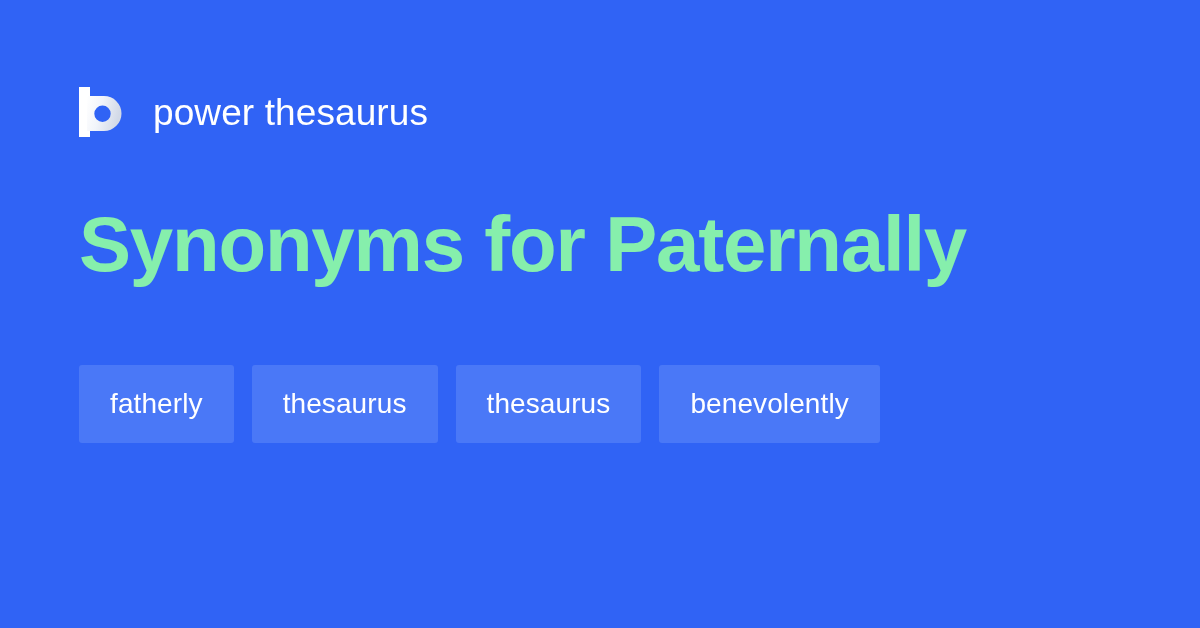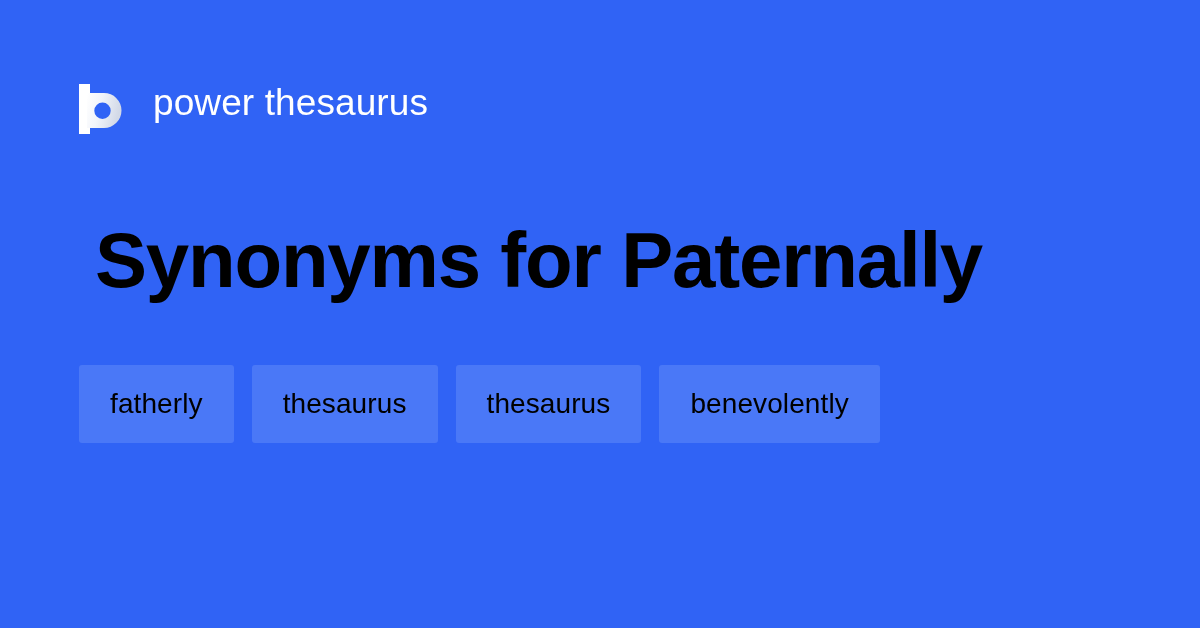--- a/index.html
+++ b/index.html
@@ -24,20 +24,21 @@
     background: #3063f5;
     box-sizing: border-box;
   }
 
   
   .brand {
     position: absolute;
     left: 79px;
     top: 84px;
     display: flex;
+    align-items: center;
     height: 56px;
   }
 
   .brand-mark {
     width: 46px;
     height: 50px;
     flex: 0 0 auto;
     display: block;
   }
 
@@ -49,26 +50,26 @@
     letter-spacing: 0.1px;
     color: #ffffff;
     white-space: nowrap;
   }
 
   
   .headline {
     position: absolute;
     left: 79px;
     top: 196px;
-    margin: 16px;
+    margin: 0;
     font-size: 78px;
     line-height: 96px;
     font-weight: 700;
     letter-spacing: -1.2px;
-    color: #000000;
+    color: #86efac;
     white-space: nowrap;
   }
 
   
   .chips {
     position: absolute;
     left: 79px;
     top: 365px;
     width: 1042px;
     display: flex;
@@ -79,21 +80,21 @@
 
   .chip {
     box-sizing: border-box;
     height: 78px;
     padding: 0 31px;
     display: flex;
     align-items: center;
     justify-content: center;
     background: #4a78f7;
     border-radius: 3px;
-    color: #000000;
+    color: #ffffff;
     font-size: 28px;
     line-height: 1;
     font-weight: 400;
     letter-spacing: 0.1px;
     white-space: nowrap;
     cursor: pointer;
   }
 </style>
 </head>
 <body>

